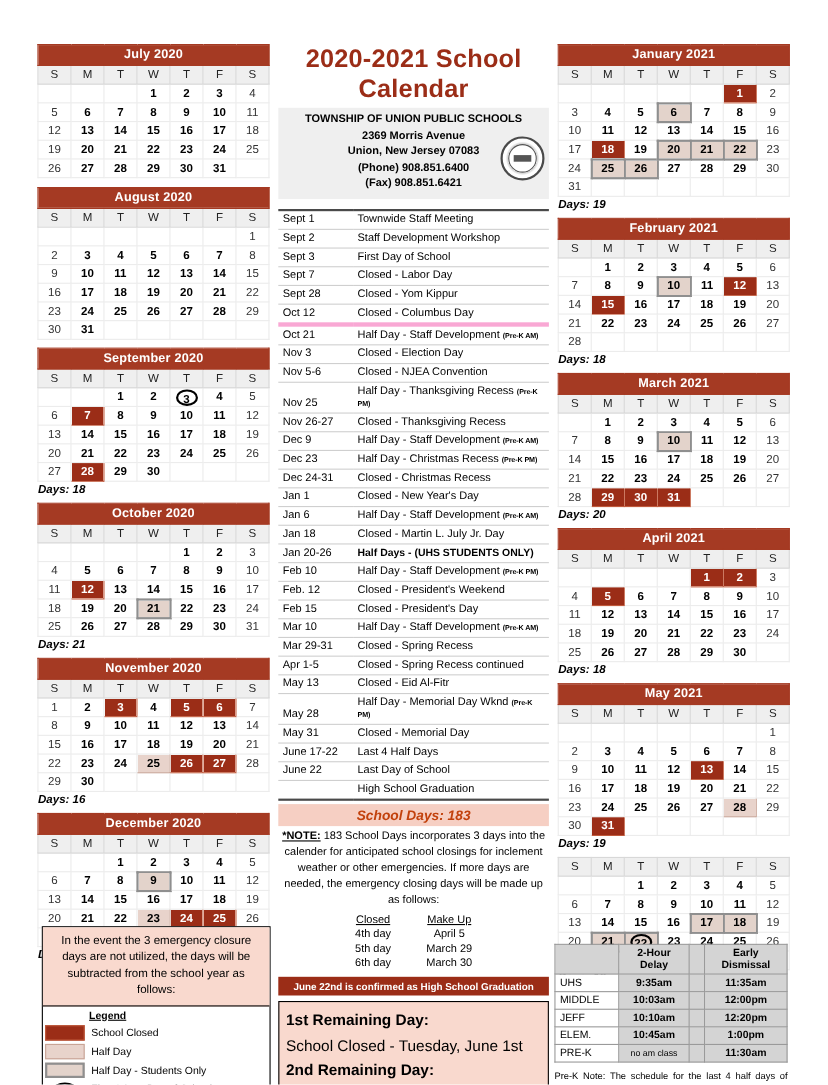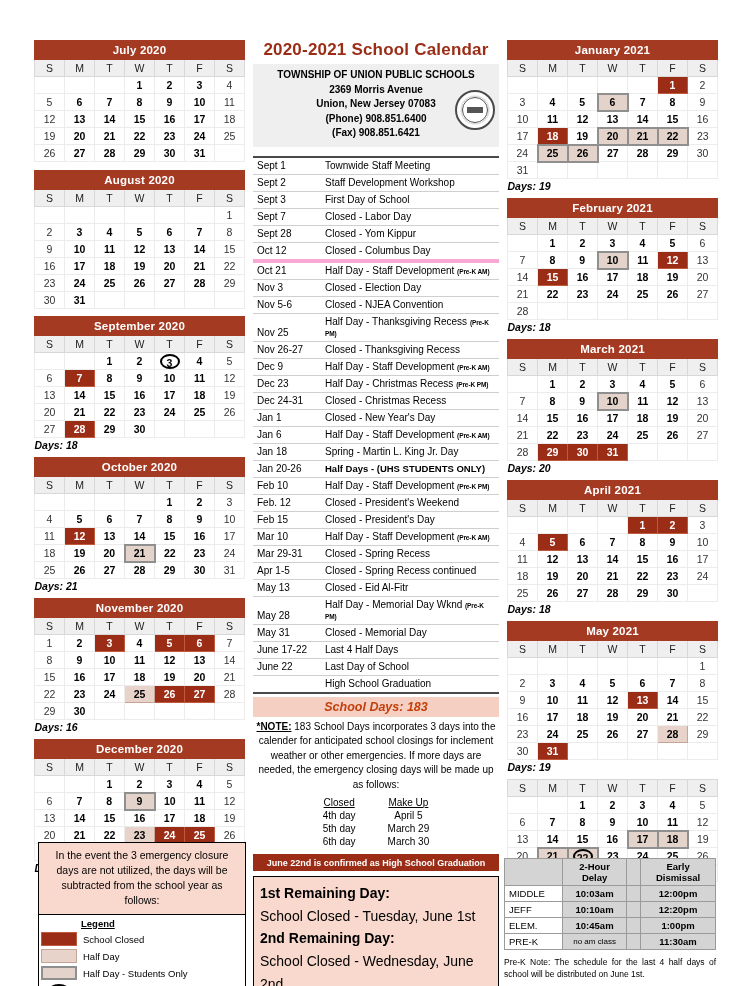--- a/index.html
+++ b/index.html
@@ -51,21 +51,21 @@
     border:2px solid #000; border-radius:50%;
   }
   .daysrow td {
     text-align:left; font-size:10.5px; font-style:italic; font-weight:bold;
     padding:1px 3px 2px 0; border:none;
   }
   .spacer-row td { height:4px; border:none; }
 
   
   .hdr-title {
-    text-align:center; color:#9B2D17; font-size:17px; font-weight:bold;
+    text-align:center; color:#9B2D17; font-size:23px; font-weight:bold;
     letter-spacing:.2px; margin:0 0 4px 0;
   }
   .hdr-block {
     background:#EFEFEF; padding:4px 6px 6px 6px; position:relative;
     font-size:10px; font-weight:bold; text-align:center; line-height:1.45;
   }
   .hdr-block div { white-space:nowrap; }
   .seal {
     position:absolute; right:4px; top:26px; width:40px; height:40px;
     border-radius:50%; border:2px solid #4a4a4a;
@@ -641,21 +641,21 @@
             <tr>
               <td class="dt">Jan 1</td>
               <td class="ev">Closed - New Year's Day</td>
             </tr>
             <tr>
               <td class="dt">Jan 6</td>
               <td class="ev">Half Day - Staff Development <span class="sub">(Pre-K AM)</span></td>
             </tr>
             <tr>
               <td class="dt">Jan 18</td>
-              <td class="ev">Spring - Martin L. King Jr. Day</td>
+              <td class="ev">Closed - Martin L. July Jr. Day</td>
             </tr>
             <tr>
               <td class="dt">Jan 20-26</td>
               <td class="ev"><span class="bold">Half Days - (UHS STUDENTS ONLY)</span></td>
             </tr>
             <tr>
               <td class="dt">Feb 10</td>
               <td class="ev">Half Day - Staff Development <span class="sub">(Pre-K PM)</span></td>
             </tr>
             <tr>
@@ -1180,20 +1180,26 @@
     <table class="delay">
       <thead>
           <tr id="delay-head">
             <th class="blank"></th>
             <th>2-Hour Delay</th>
             <th class="blank"></th>
             <th>Early Dismissal</th>
           </tr>
         </thead>
       <tbody id="delay-body">
+          <tr>
+            <td class="lbl">UHS</td>
+            <td class="v">9:35am</td>
+            <td class="gap"></td>
+            <td class="v">11:35am</td>
+          </tr>
           <tr>
             <td class="lbl">MIDDLE</td>
             <td class="v">10:03am</td>
             <td class="gap"></td>
             <td class="v">12:00pm</td>
           </tr>
           <tr>
             <td class="lbl">JEFF</td>
             <td class="v">10:10am</td>
             <td class="gap"></td>

